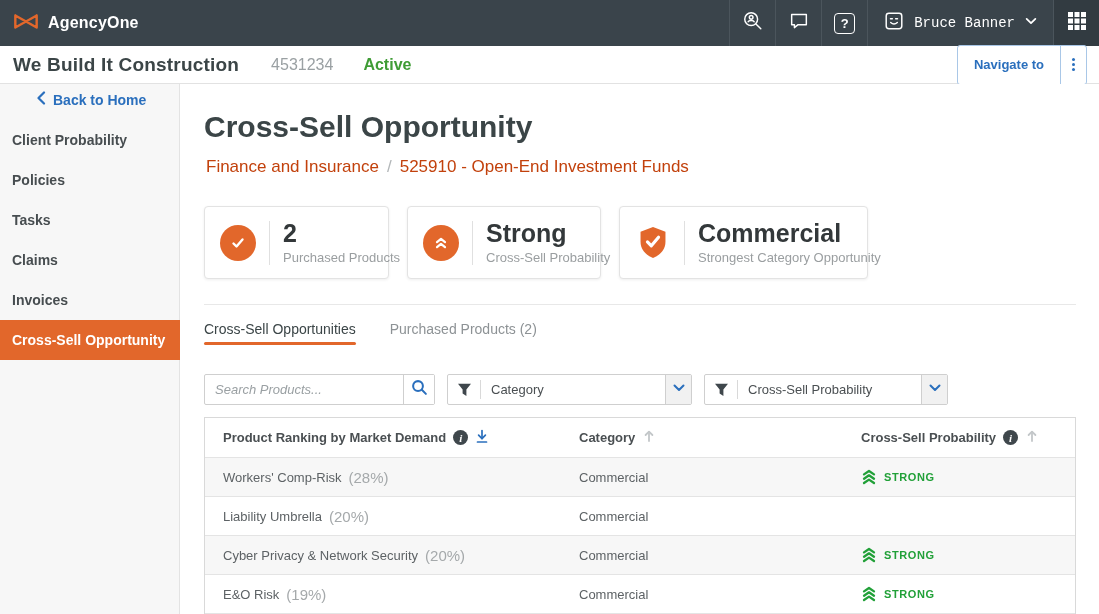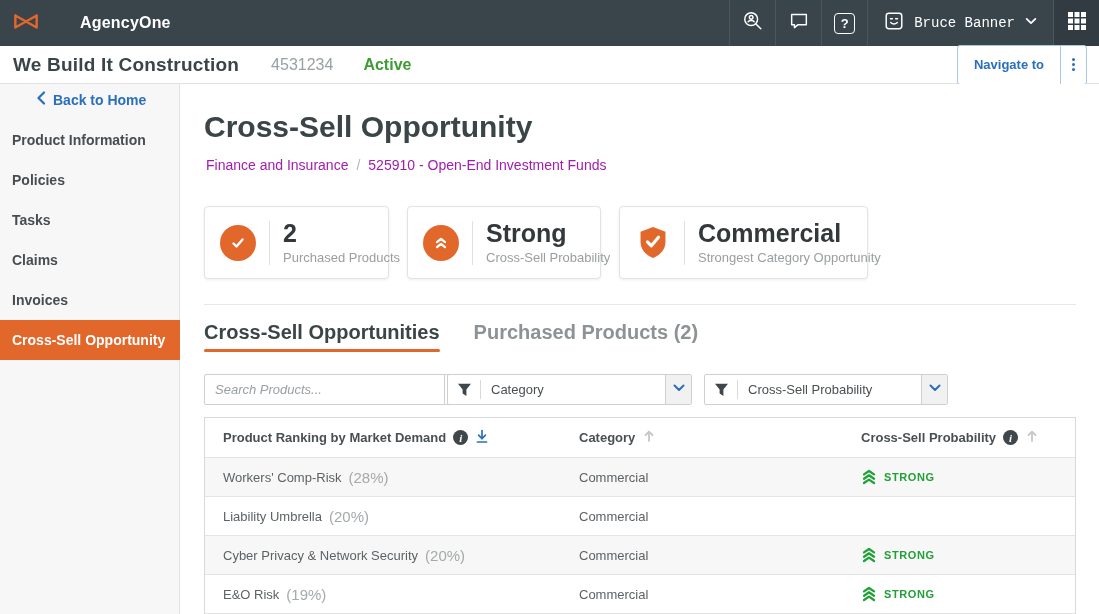--- a/index.html
+++ b/index.html
@@ -4,21 +4,21 @@
 <style>
   * { margin:0; padding:0; box-sizing:border-box; }
   html,body { background:#e9e9e9; }
   .app {
     position:relative; width:1099px; height:614px; background:#fff;
     font-family:"Liberation Sans", sans-serif; overflow:hidden;
   }
   
   .topbar { position:absolute; top:0; left:0; right:0; height:46px; background:#3a444b; display:flex; align-items:stretch; }
   .brand { display:flex; align-items:center; gap:9px; padding-left:13px; }
-  .brand-name { color:#fff; font-size:16px; font-weight:bold; letter-spacing:.2px;margin-left:32px; }
+  .brand-name { color:#fff; font-size:16px; font-weight:bold; letter-spacing:.2px; }
   .topbar-right { margin-left:auto; display:flex; align-items:stretch; }
   .icon-cell { width:46px; display:flex; align-items:center; justify-content:center; border-left:1px solid #4b555c; cursor:pointer; }
   .profile-cell { display:flex; align-items:center; gap:9px; padding:0 15px; border-left:1px solid #4b555c; cursor:pointer;font-family:Liberation Mono, monospace; }
   .profile-name { color:#fff; font-size:14px; }
   .apps-cell { width:46px; background:#323b41; border-left:1px solid #4b555c; }
   .sq-icon { width:21px; height:21px; border:1.6px solid #fff; border-radius:4px; color:#fff;
              display:flex; align-items:center; justify-content:center; font-size:13px; font-weight:bold; }
   
   .clientbar { position:absolute; top:46px; left:0; right:0; height:38px; background:#fff;
                border-bottom:1px solid #e2e2e2; display:flex; align-items:center; }
@@ -36,42 +36,42 @@
              box-shadow:inset -1px 0 0 #e3e3e3; }
   .back-link { display:flex; align-items:flex-end; gap:7px; padding:15px 12px 12px 12px;
                color:#2a6fbd; font-size:14px; font-weight:bold; cursor:pointer; height:36px;margin-left:24px; }
   .side-item { height:40px; display:flex; align-items:center; padding:0 12px;
                font-size:14px; font-weight:bold; color:#474d50; cursor:pointer; }
   .side-item.active { background:#e2672b; color:#fff; }
   
   .content { position:absolute; top:84px; left:180px; right:0; bottom:0; background:#fff; }
   .content-inner { position:absolute; left:24px; right:23px; top:0; bottom:0; }
   .page-title { position:absolute; top:26px; left:0; font-size:30px; font-weight:bold; color:#3b4547; }
-  .breadcrumb { position:absolute; top:73px; left:2px; font-size:14px; color:#a21caf; display:flex; }
+  .breadcrumb { position:absolute; top:73px; left:2px; font-size:17px; color:#c2410c; display:flex; }
   .crumb + .crumb::before { content:"/"; color:#b3b7b9; margin:0 8px; }
   
   .cards { position:absolute; top:122px; left:0; display:flex; gap:18px; }
   .card { height:73px; border:1px solid #e3e3e3; border-radius:4px; background:#fff;
           box-shadow:0 1px 3px rgba(0,0,0,.07); display:flex; align-items:center; padding:0 15px; }
   .card-1 { width:185px; } .card-2 { width:194px; } .card-3 { width:249px; }
   .card-icon { width:36px; height:36px; border-radius:50%; background:#e2672b; flex:0 0 auto;
                display:flex; align-items:center; justify-content:center; }
   .card-shield { background:transparent; }
   .card-sep { width:1px; height:44px; background:#e0e0e0; margin:0 13px; flex:0 0 auto; }
   .card-value { font-size:25px; font-weight:bold; color:#33383a; line-height:1.05; }
   .card-label { font-size:13px; color:#9a9ea0; margin-top:3px; white-space:nowrap; }
   
   .section-divider { position:absolute; top:220px; left:0; right:0; border-top:1px solid #e8e8e8; }
   .tabs { position:absolute; top:237px; left:0; display:flex; gap:34px; }
-  .tab { font-size:20px; font-weight:bold; color:#8d9295; padding-bottom:8px; cursor:pointer; position:relative; }
+  .tab { font-size:14px; font-weight:normal; color:#8d9295; padding-bottom:8px; cursor:pointer; position:relative; }
   .tab.active { color:#3b4547; }
   .tab.active::after { content:""; position:absolute; left:0; right:0; bottom:0; height:3px; background:#e2672b; border-radius:2px; }
   
   .filters { position:absolute; top:290px; left:0; right:0; height:31px; }
-  .search-box { position:absolute; left:0; width:277px; height:31px; border:1px solid #cfcfcf;
+  .search-box { position:absolute; left:0; width:231px; height:31px; border:1px solid #cfcfcf;
                 border-radius:2px; display:flex; background:#fff; }
   .search-input { flex:1; border:none; outline:none; padding:0 10px; font-size:13px; font-style:italic;
                   color:#5d6265; font-family:"Liberation Sans",sans-serif; background:transparent; }
   .search-input::placeholder { color:#9aa0a3; font-style:italic; }
   .search-btn { width:36px; border-left:1px solid #cfcfcf; display:flex; align-items:center; justify-content:center; cursor:pointer; background:#fff; }
   .dropdown { position:absolute; height:31px; border:1px solid #cfcfcf; border-radius:2px;
               display:flex; align-items:center; background:#fff; cursor:pointer; }
   .dd-category { left:243px; width:245px; } .dd-probability { left:500px; width:244px; }
   .dd-funnel { width:32px; display:flex; align-items:center; justify-content:center; }
   .dd-divider { width:1px; height:19px; background:#d9d9d9; }
@@ -182,21 +182,21 @@
   <div class="sidebar">
     <div class="back-link">
       <span>
         <svg width="10" height="14" viewBox="0 0 10 14" fill="none" stroke="#2a6fbd" stroke-width="2.2" stroke-linecap="round" stroke-linejoin="round">
           <path d="M8 1.5 L2.5 7 L8 12.5"></path>
         </svg>
       </span>
       <span>Back to Home</span>
     </div>
     <div class="side-item">
-      <span>Product Information</span>
+      <span>Client Probability</span>
     </div>
     <div class="side-item">
       <span>Policies</span>
     </div>
     <div class="side-item">
       <span>Tasks</span>
     </div>
     <div class="side-item">
       <span>Claims</span>
     </div>

